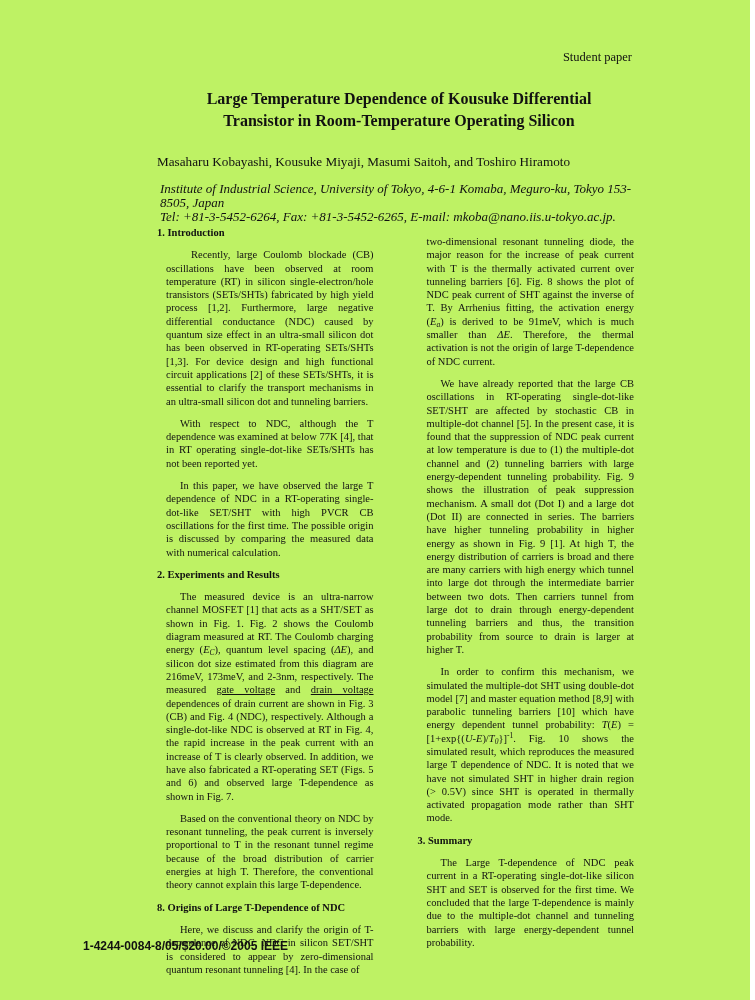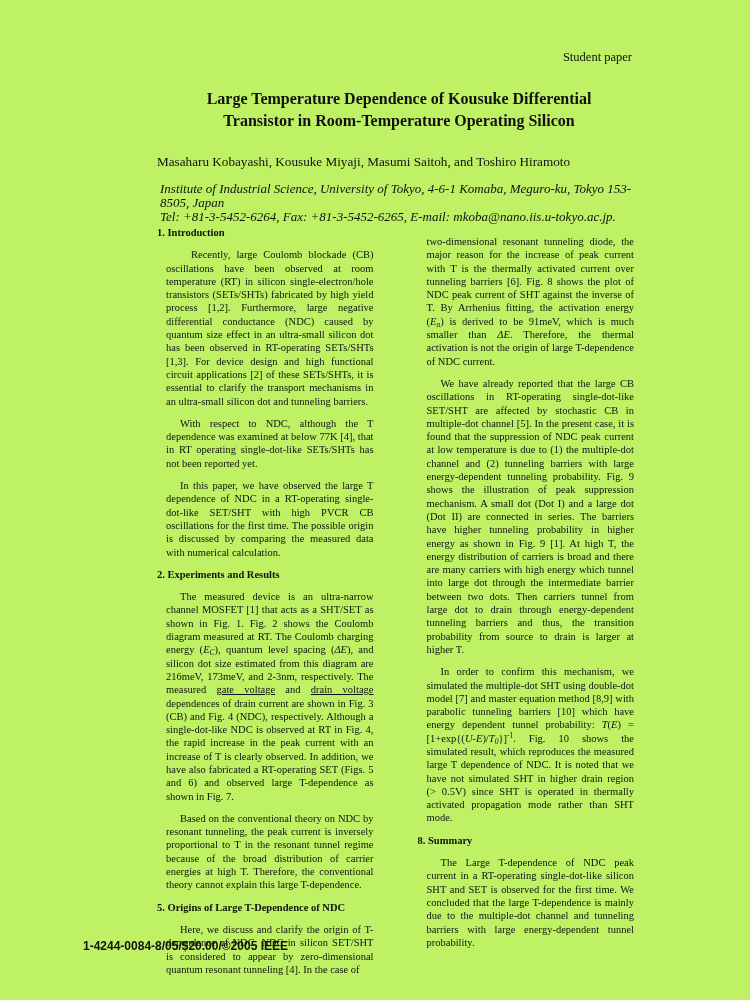--- a/index.html
+++ b/index.html
@@ -109,27 +109,27 @@
 
   <div class="columns">
     <div class="col">
         <div class="sec-heading">1. Introduction</div>
         <p class="para indent-wide"><span>Recently, large Coulomb blockade (CB) oscillations have been observed at room temperature (RT) in silicon single-electron/hole transistors (SETs/SHTs) fabricated by high yield process [1,2]. Furthermore, large negative differential conductance (NDC) caused by quantum size effect in an ultra-small silicon dot has been observed in RT-operating SETs/SHTs [1,3]. For device design and high functional circuit applications [2] of these SETs/SHTs, it is essential to clarify the transport mechanisms in an ultra-small silicon dot and tunneling barriers.</span></p>
         <p class="para"><span>With respect to NDC, although the T dependence was examined at below 77K [4], that in RT operating single-dot-like SETs/SHTs has not been reported yet.</span></p>
         <p class="para"><span>In this paper, we have observed the large T dependence of NDC in a RT-operating single-dot-like SET/SHT with high PVCR CB oscillations for the first time. The possible origin is discussed by comparing the measured data with numerical calculation.</span></p>
         <div class="sec-heading">2. Experiments and Results</div>
         <p class="para"><span>The measured device is an ultra-narrow channel MOSFET [1] that acts as a SHT/SET as shown in Fig. 1. Fig. 2 shows the Coulomb diagram measured at RT. The Coulomb charging energy (</span><span style="font-style: italic;">E</span><sub style="font-style: italic;">C</sub><span>), quantum level spacing (</span><span style="font-style: italic;">ΔE</span><span>), and silicon dot size estimated from this diagram are 216meV, 173meV, and 2-3nm, respectively. The measured </span><span style="text-decoration: underline;">gate voltage</span><span> and </span><span style="text-decoration: underline;">drain voltage</span><span> dependences of drain current are shown in Fig. 3 (CB) and Fig. 4 (NDC), respectively. Although a single-dot-like NDC is observed at RT in Fig. 4, the rapid increase in the peak current with an increase of T is clearly observed. In addition, we have also fabricated a RT-operating SET (Figs. 5 and 6) and observed large T-dependence as shown in Fig. 7.</span></p>
         <p class="para"><span>Based on the conventional theory on NDC by resonant tunneling, the peak current is inversely proportional to T in the resonant tunnel regime because of the broad distribution of carrier energies at high T. Therefore, the conventional theory cannot explain this large T-dependence.</span></p>
-        <div class="sec-heading">5. Origins of Large T-Dependence of NDC</div>
+        <div class="sec-heading">8. Origins of Large T-Dependence of NDC</div>
         <p class="para"><span>Here, we discuss and clarify the origin of T-dependence of NDC. NDC in silicon SET/SHT is considered to appear by zero-dimensional quantum resonant tunneling [4]. In the case of</span></p>
       </div>
     <div class="col">
         <p class="para indent-none"><span>two-dimensional resonant tunneling diode, the major reason for the increase of peak current with T is the thermally activated current over tunneling barriers [6]. Fig. 8 shows the plot of NDC peak current of SHT against the inverse of T. By Arrhenius fitting, the activation energy (</span><span style="font-style: italic;">E</span><sub style="font-style: italic;">a</sub><span>) is derived to be 91meV, which is much smaller than </span><span style="font-style: italic;">ΔE</span><span>. Therefore, the thermal activation is not the origin of large T-dependence of NDC current.</span></p>
         <p class="para"><span>We have already reported that the large CB oscillations in RT-operating single-dot-like SET/SHT are affected by stochastic CB in multiple-dot channel [5]. In the present case, it is found that the suppression of NDC peak current at low temperature is due to (1) the multiple-dot channel and (2) tunneling barriers with large energy-dependent tunneling probability. Fig. 9 shows the illustration of peak suppression mechanism. A small dot (Dot I) and a large dot (Dot II) are connected in series. The barriers have higher tunneling probability in higher energy as shown in Fig. 9 [1]. At high T, the energy distribution of carriers is broad and there are many carriers with high energy which tunnel into large dot through the intermediate barrier between two dots. Then carriers tunnel from large dot to drain through energy-dependent tunneling barriers and thus, the transition probability from source to drain is larger at higher T.</span></p>
         <p class="para"><span>In order to confirm this mechanism, we simulated the multiple-dot SHT using double-dot model [7] and master equation method [8,9] with parabolic tunneling barriers [10] which have energy dependent tunnel probability: </span><span style="font-style: italic;">T</span><span>(</span><span style="font-style: italic;">E</span><span>) = [1+exp{(</span><span style="font-style: italic;">U-E</span><span>)/</span><span style="font-style: italic;">T</span><sub style="font-style: italic;">0</sub><span>}]</span><sup>-1</sup><span>. Fig. 10 shows the simulated result, which reproduces the measured large T dependence of NDC. It is noted that we have not simulated SHT in higher drain region (&gt; 0.5V) since SHT is operated in thermally activated propagation mode rather than SHT mode.</span></p>
-        <div class="sec-heading">8. Summary</div>
+        <div class="sec-heading">3. Summary</div>
         <p class="para"><span>The Large T-dependence of NDC peak current in a RT-operating single-dot-like silicon SHT and SET is observed for the first time. We concluded that the large T-dependence is mainly due to the multiple-dot channel and tunneling barriers with large energy-dependent tunnel probability.</span></p>
       </div>
   </div>
 
   <div class="footer">1-4244-0084-8/05/$20.00/©2005 IEEE</div>
 
 </div>
 
 </body></html>

